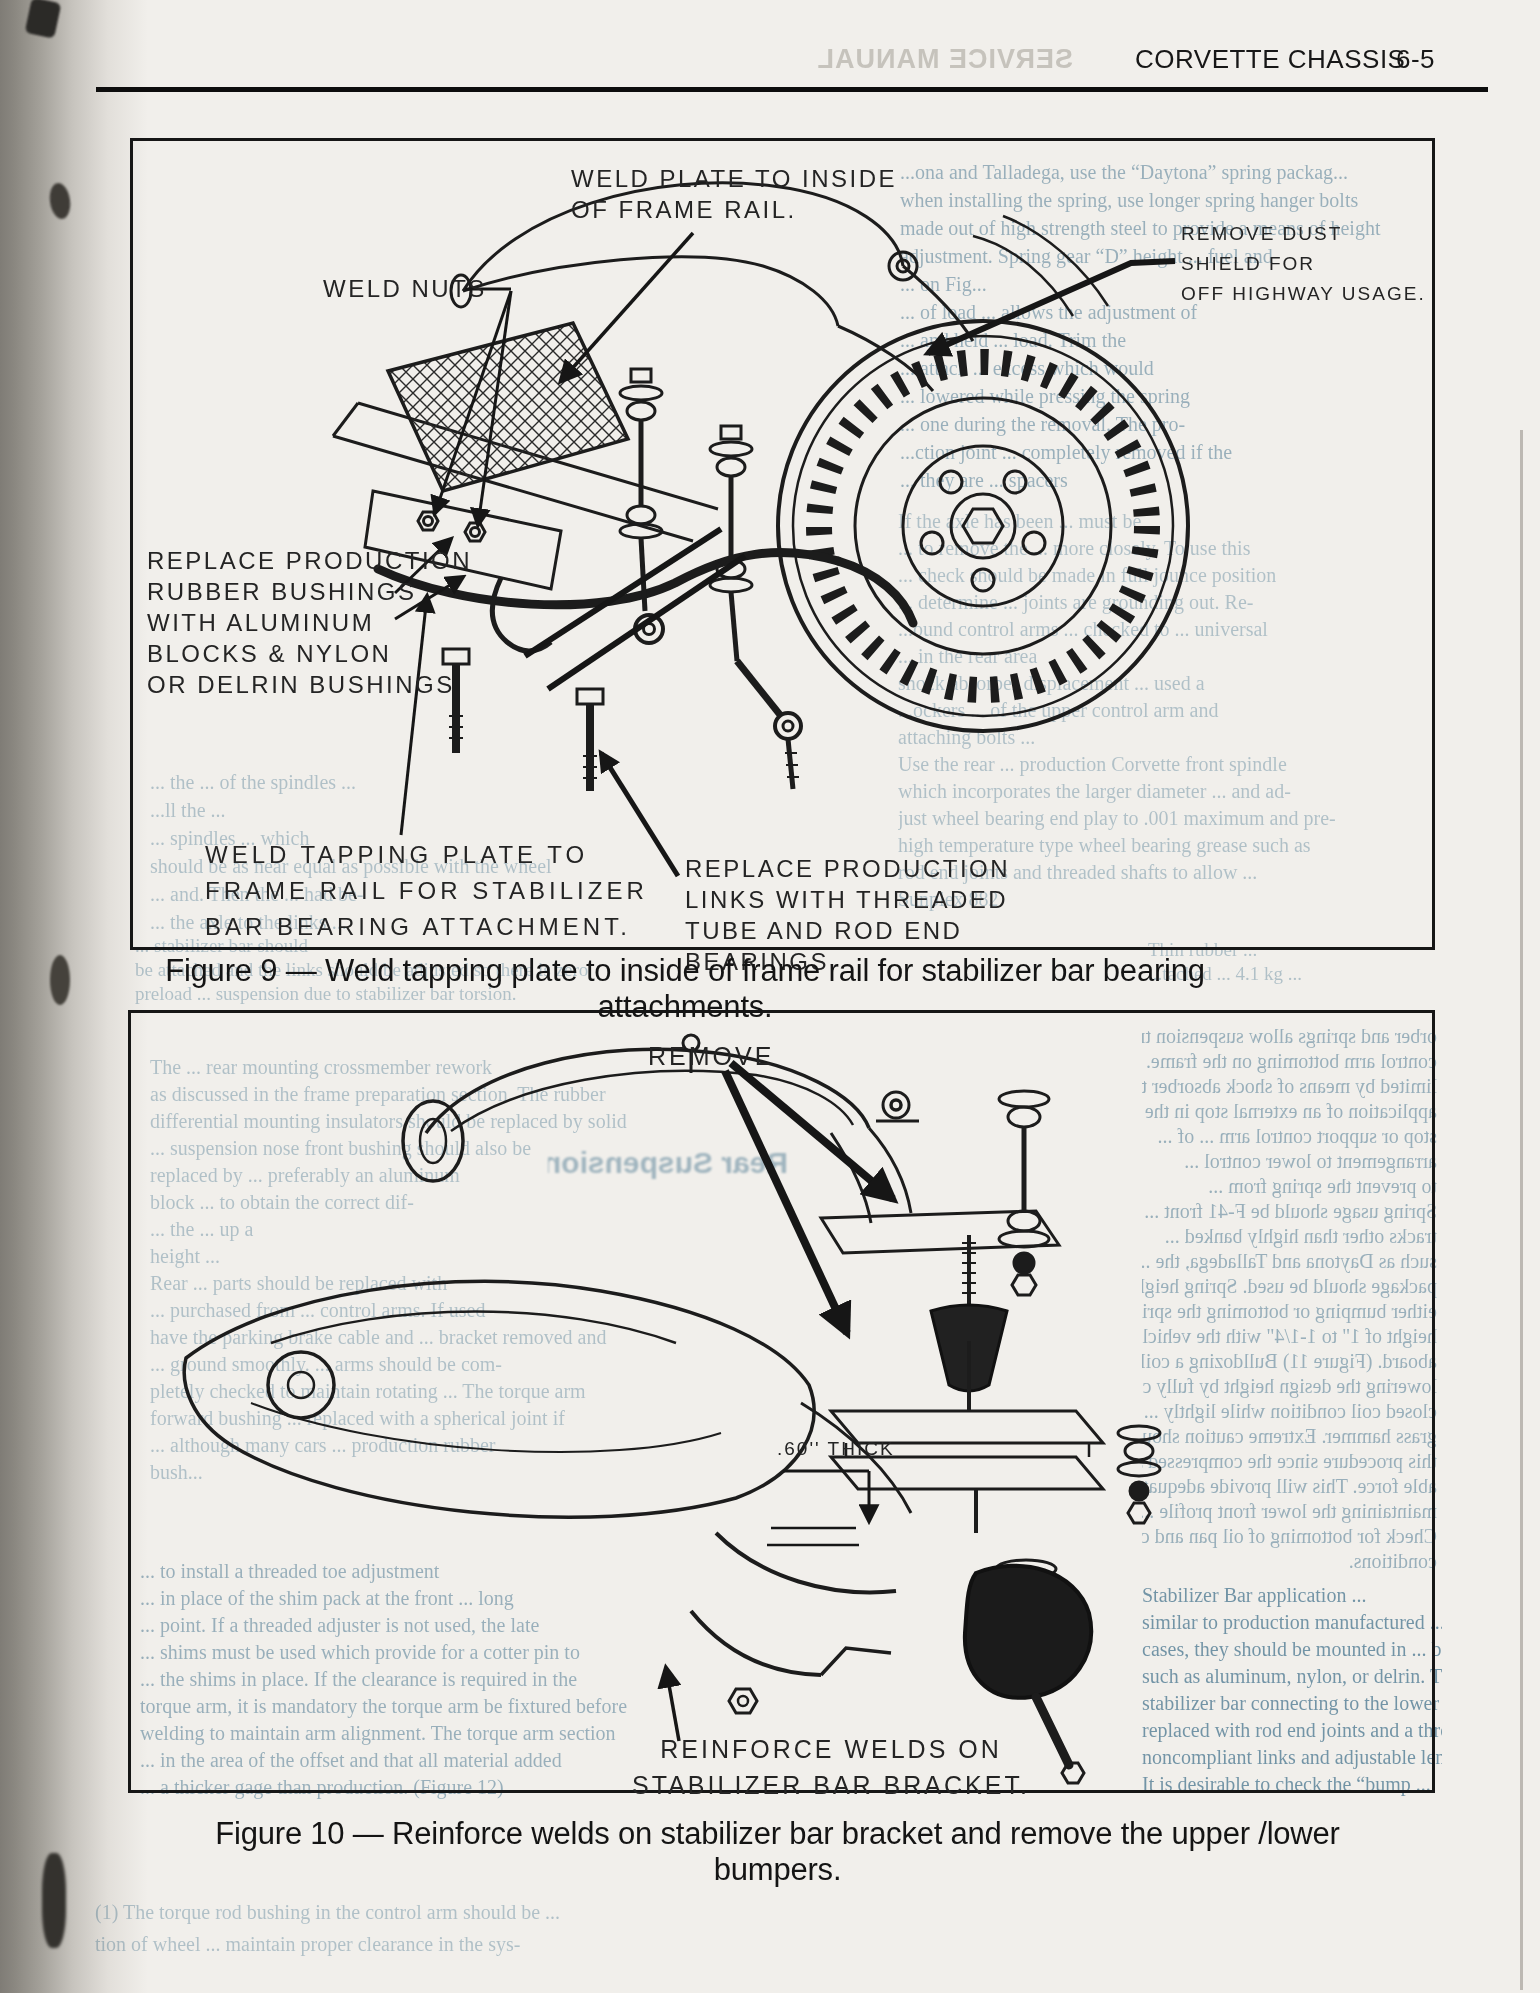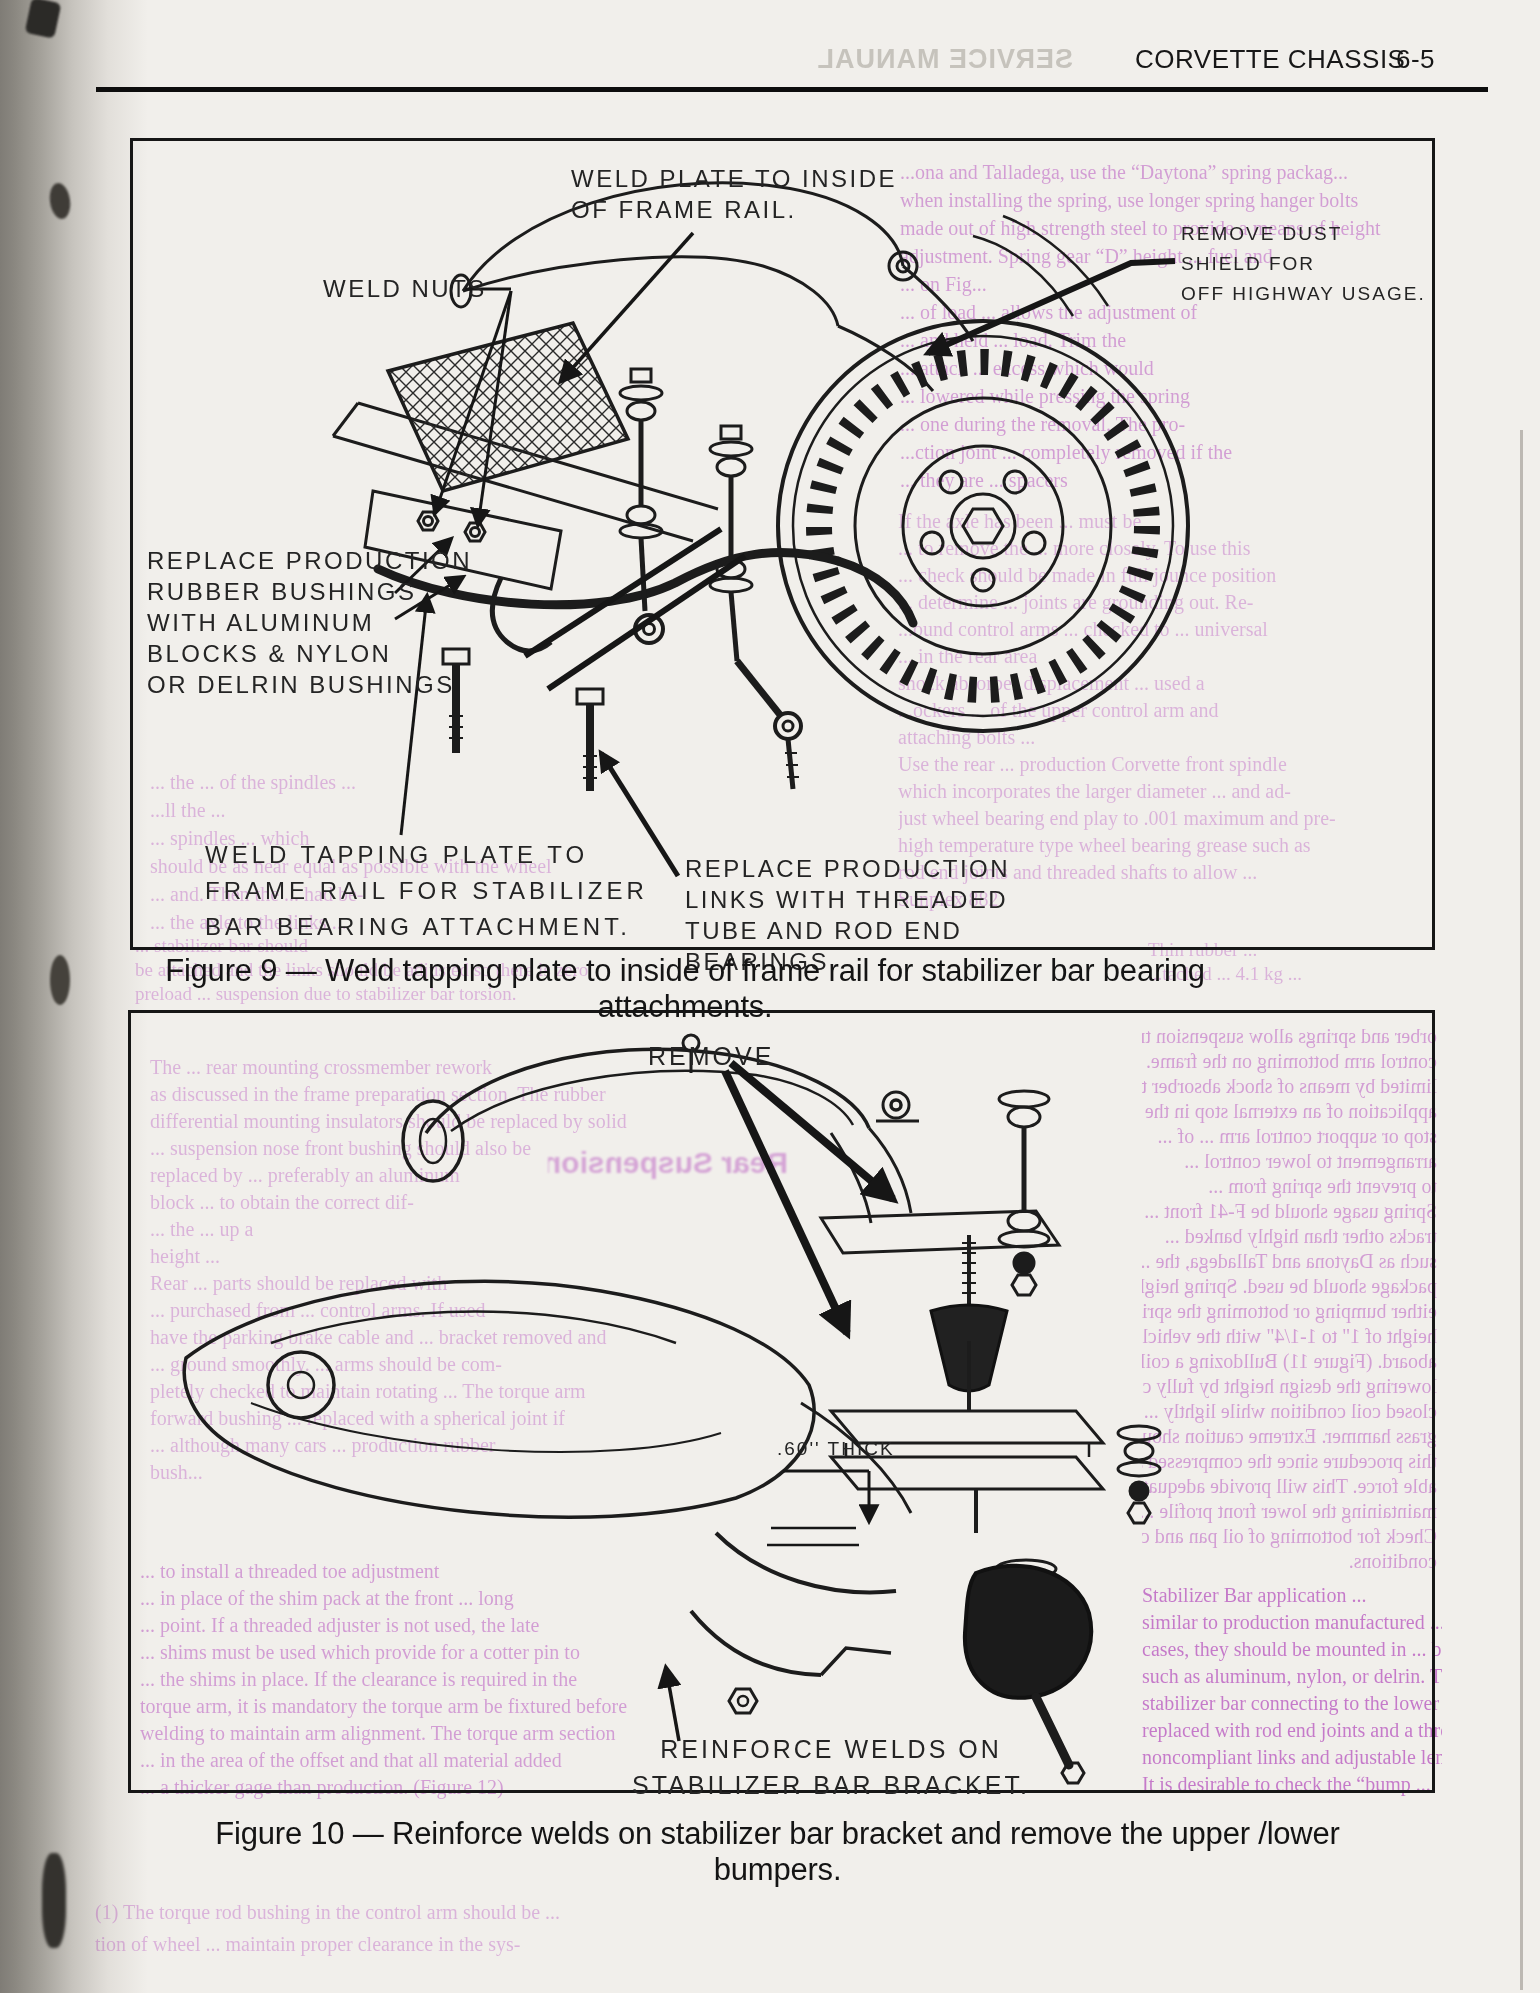--- a/index.html
+++ b/index.html
@@ -21,21 +21,21 @@
   .callout{position:absolute;font-size:24px;letter-spacing:2.5px;line-height:31px;
            color:#242424;white-space:nowrap;z-index:4;}
   .callout.big{font-size:24px;letter-spacing:4px;line-height:36px;}
   .callout.ctr{text-align:center;letter-spacing:3px;font-size:25px;line-height:36px;white-space:normal;}
   .callout.sm{font-size:19px;letter-spacing:2px;line-height:30px;}
   
   .caption{position:absolute;text-align:center;font-size:31px;color:#141414;
            letter-spacing:-.2px;z-index:5;}
   
   .ghost{position:absolute;font-family:"Liberation Serif",serif;font-size:20px;
-         color:#a21caf;opacity:.38;filter:blur(.5px);white-space:nowrap;overflow:hidden;z-index:1;}
+         color:#0c4a6e;opacity:.38;filter:blur(.5px);white-space:nowrap;overflow:hidden;z-index:1;}
   .ghost.sans{font-family:"Liberation Sans",sans-serif;font-weight:bold;}
   .ghost.mirror{transform:scaleX(-1);}
   .ghost.darker{opacity:.55;}
   .ghost.light{opacity:.28;}
 </style>
 </head>
 <body>
 
 <div class="abs gutter"></div>
 <div class="abs blob" style="left:28px;top:0;width:30px;height:36px;transform:rotate(12deg);background:#2b2a27;border-radius:6px;"></div>

